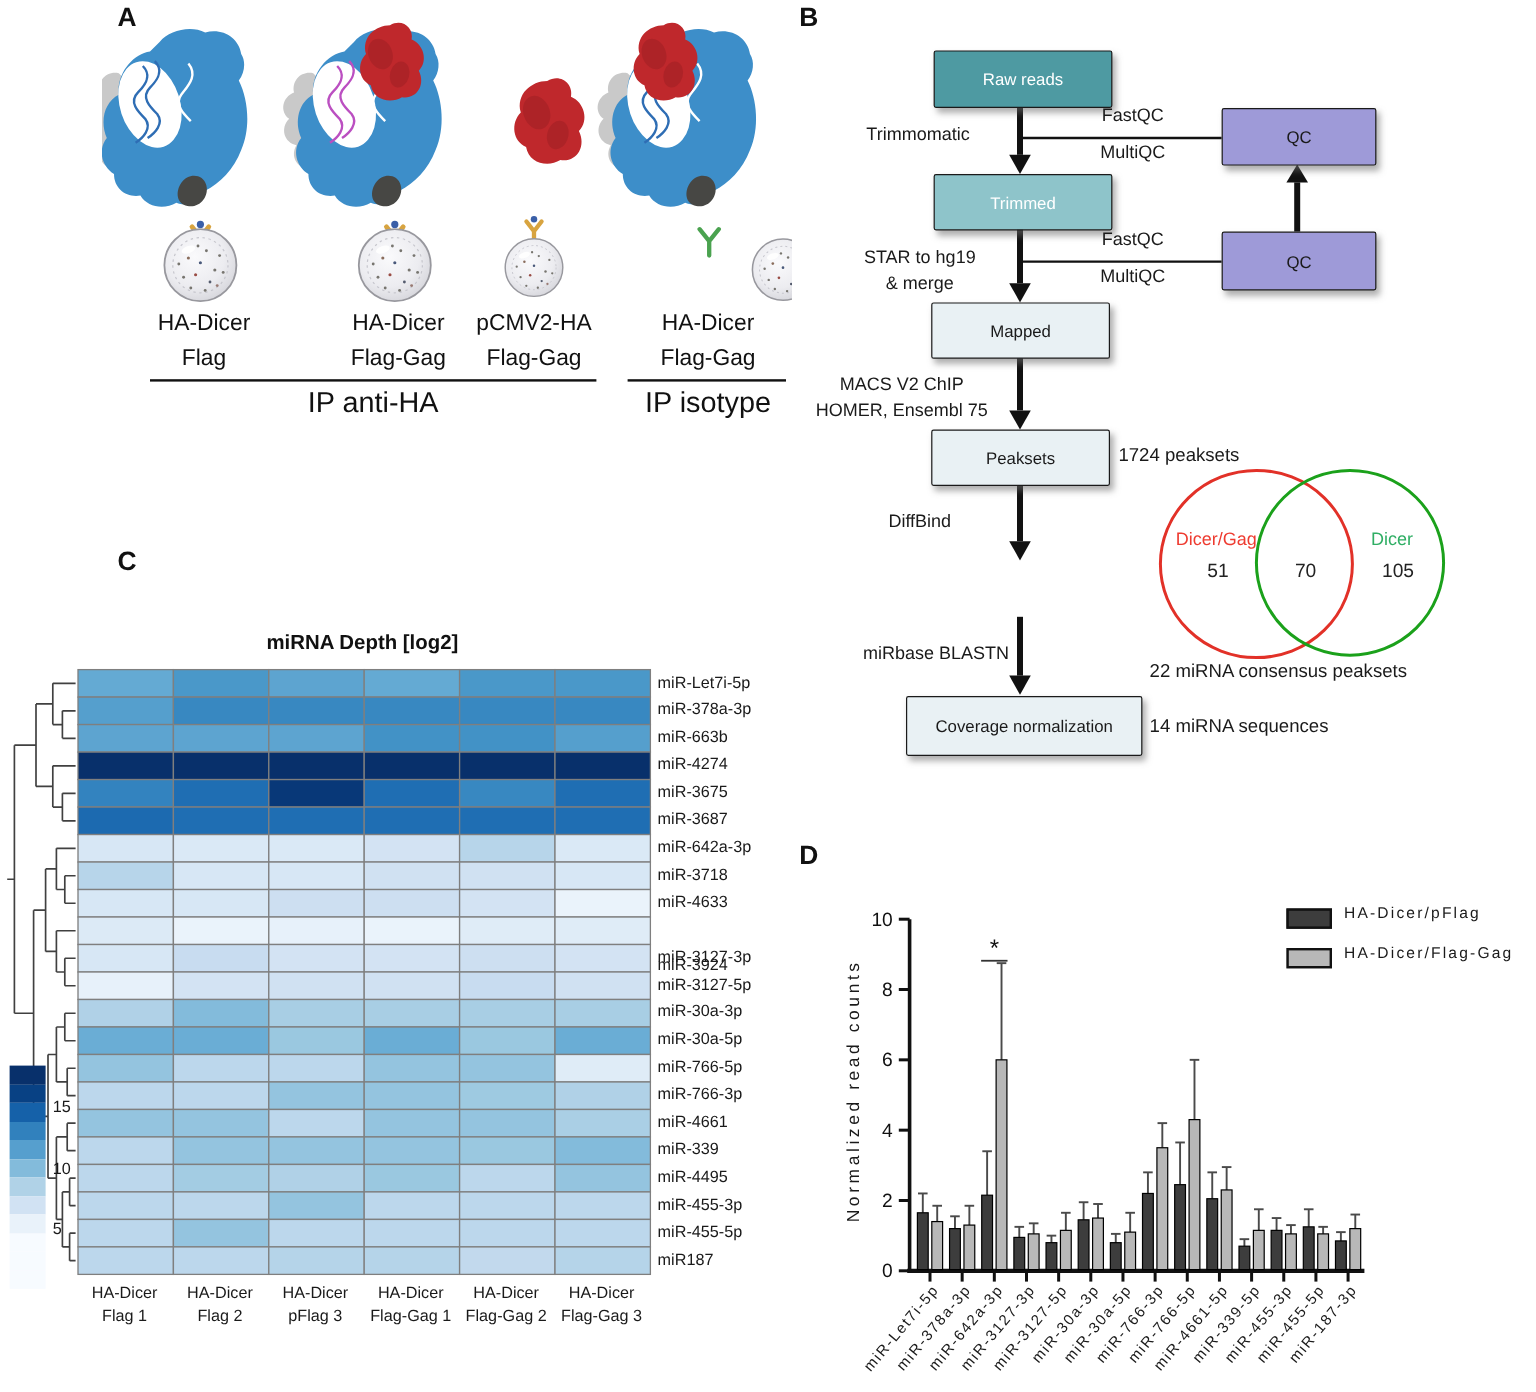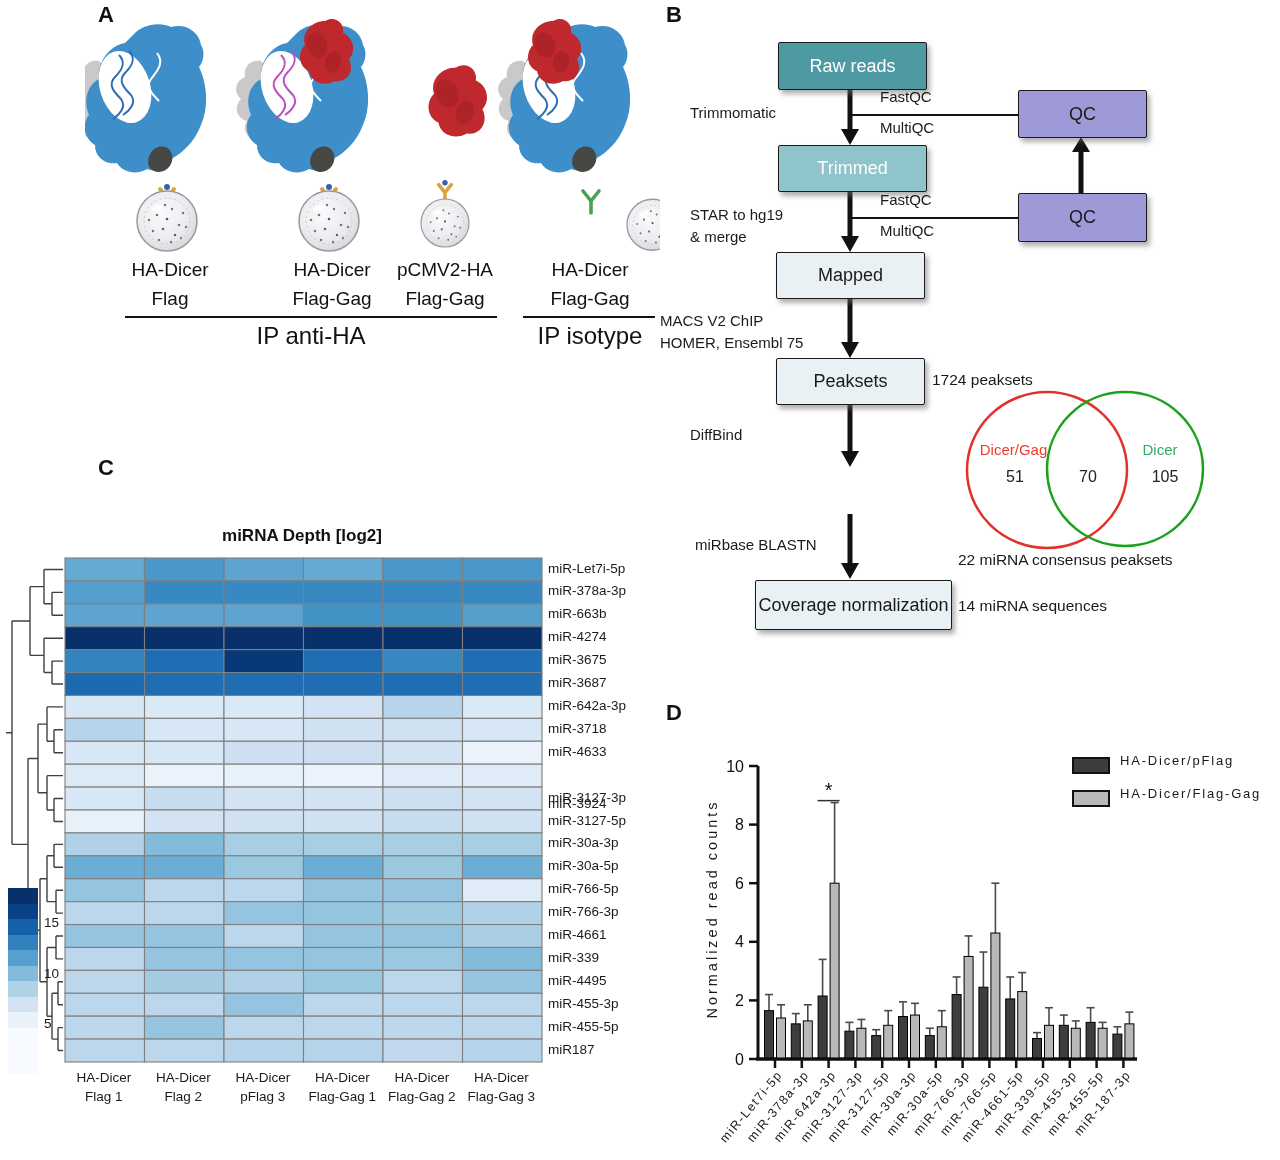--- a/index.html
+++ b/index.html
@@ -7,27 +7,27 @@
        font-family:"Liberation Sans","DejaVu Sans",sans-serif;color:#111;}
   .abs{position:absolute;}
   .panel-letter{font-size:22px;font-weight:bold;color:#111;}
   
   .constr-label{width:150px;text-align:center;font-size:19px;line-height:29px;color:#111;}
   .ip-line{border-top:2.5px solid #111;height:0;}
   .ip-label{text-align:center;font-size:24px;color:#111;}
   
   .fbox{position:absolute;border:1.5px solid #1a1a1a;border-radius:2px;
         display:flex;align-items:center;justify-content:center;
-        font-size:18px;box-shadow:3px 4px 5px rgba(110,110,110,.55);}
+        font-size:14px;box-shadow:3px 4px 5px rgba(110,110,110,.55);}
   .fbox.teal{background:#4e9aa2;color:#fff;}
   .fbox.teal2{background:#8ec4ca;color:#fff;}
   .fbox.light{background:#e9f1f4;color:#1a1a1a;text-align:center;}
   .fbox.purple{background:#9e9ad8;color:#1a1a1a;}
   .step-label{font-size:15px;color:#1a1a1a;}
-  .step-right{text-align:left;}
+  .step-right{text-align:center;}
   .annot{font-size:15.5px;color:#1a1a1a;}
   .venn-text{text-align:center;font-size:15px;}
   .venn-count{text-align:center;font-size:16px;color:#222;}
   
   .hm-title{width:300px;text-align:center;font-size:17px;font-weight:bold;}
   .hm-rowlabel{position:absolute;font-size:13.5px;color:#1a1a1a;height:16px;line-height:16px;white-space:nowrap;}
   .hm-collabel{position:absolute;width:110px;text-align:center;font-size:13.5px;line-height:19px;color:#1a1a1a;}
   .cb-band{width:30px;}
   .cb-tick{position:absolute;font-size:13.5px;color:#1a1a1a;}
   

